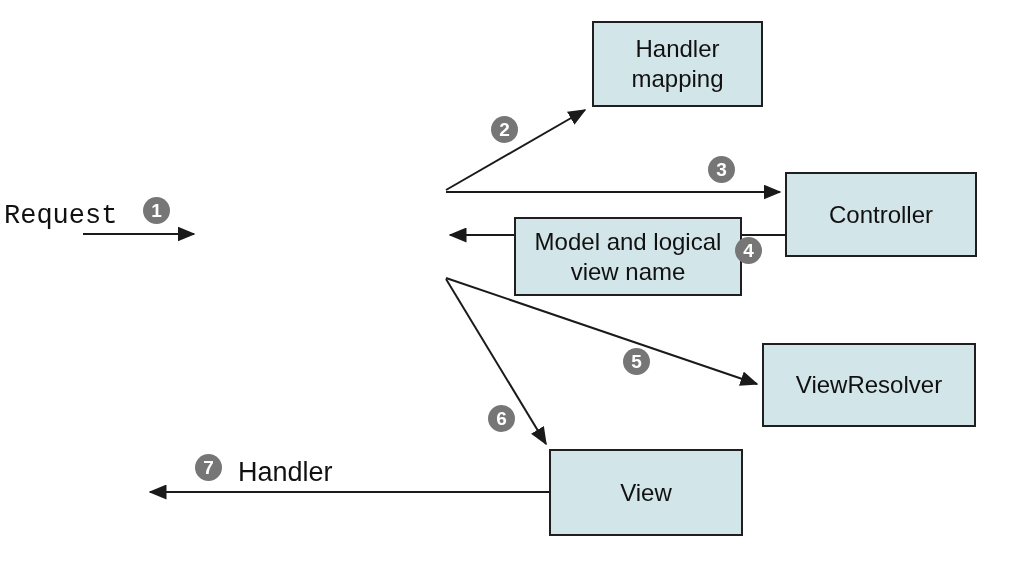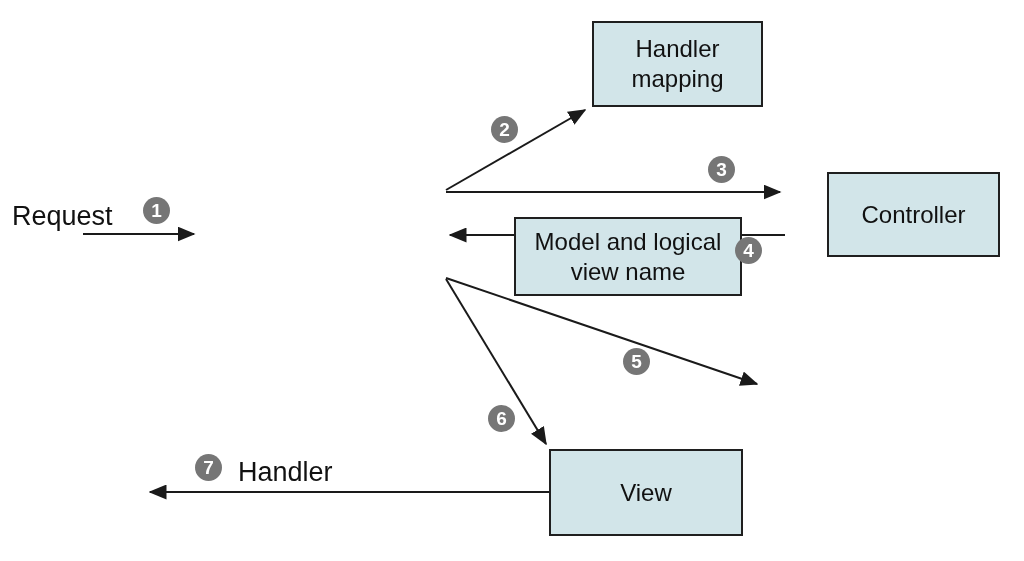--- a/index.html
+++ b/index.html
@@ -18,32 +18,32 @@
     box-sizing:border-box;
     display:flex;align-items:center;justify-content:center;
     text-align:center;
     color:#111111;
     font-size:24px;line-height:30px;
     z-index:2;
     padding:0 0;
   }
   .node.dispatcher{left:199px;top:193px;width:247px;height:85px;font-size:25px;}
   .node.handler{left:592px;top:21px;width:171px;height:86px;}
-  .node.controller{left:827px;top:172px;width:173px;height:85px;}
+  .node.controller{left:785px;top:172px;width:192px;height:85px;}
   .node.model{left:514px;top:217px;width:228px;height:79px;}
   .node.viewresolver{left:762px;top:343px;width:214px;height:84px;}
   .node.view{left:549px;top:449px;width:194px;height:87px;}
   .flow-label{
     position:absolute;
     color:#111111;
     font-size:27px;
     z-index:2;
     white-space:nowrap;
   }
-  .flow-label.request{left:12px;top:201px;}
+  .flow-label.request{left:4px;top:201px;font-family:Liberation Mono, monospace;}
   .flow-label.response{left:238px;top:457px;}
   .step-circle{
     position:absolute;
     width:27px;height:27px;border-radius:50%;
     background:#767676;
     color:#ffffff;
     display:flex;align-items:center;justify-content:center;
     font-size:19px;font-weight:bold;
     z-index:3;
   }
@@ -72,20 +72,21 @@
     <line x1="785" y1="235" x2="742" y2="235" stroke="#1a1a1a" stroke-width="2"></line>
     <line x1="514" y1="235" x2="450" y2="235" stroke="#1a1a1a" stroke-width="2" marker-end="url(#arrowhead)"></line>
     <line x1="446" y1="278" x2="757" y2="384" stroke="#1a1a1a" stroke-width="2" marker-end="url(#arrowhead)"></line>
     <line x1="446" y1="279" x2="546" y2="444" stroke="#1a1a1a" stroke-width="2" marker-end="url(#arrowhead)"></line>
     <line x1="549" y1="492" x2="150" y2="492" stroke="#1a1a1a" stroke-width="2" marker-end="url(#arrowhead)"></line>
   </svg>
 
   <div class="node handler">Handler mapping</div>
   <div class="node controller">Controller</div>
   <div class="node model">Model and logical view name</div>
+  <div class="node viewresolver">ViewResolver</div>
   <div class="node view">View</div>
 
   <div class="flow-label request">Request</div>
   <div class="flow-label response">Handler</div>
 
   <div class="step-circle step-1">1</div>
   <div class="step-circle step-2">2</div>
   <div class="step-circle step-3">3</div>
   <div class="step-circle step-4">4</div>
   <div class="step-circle step-5">5</div>

